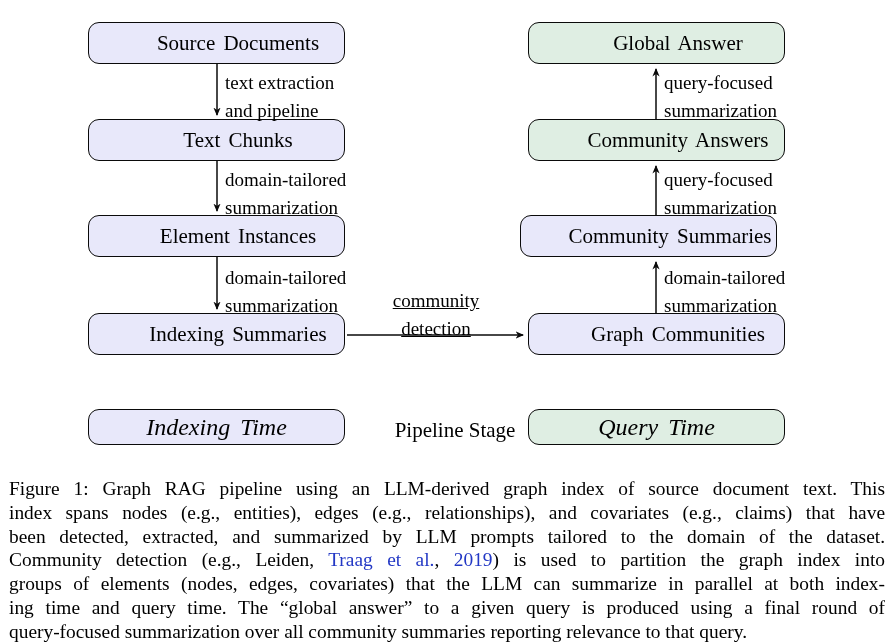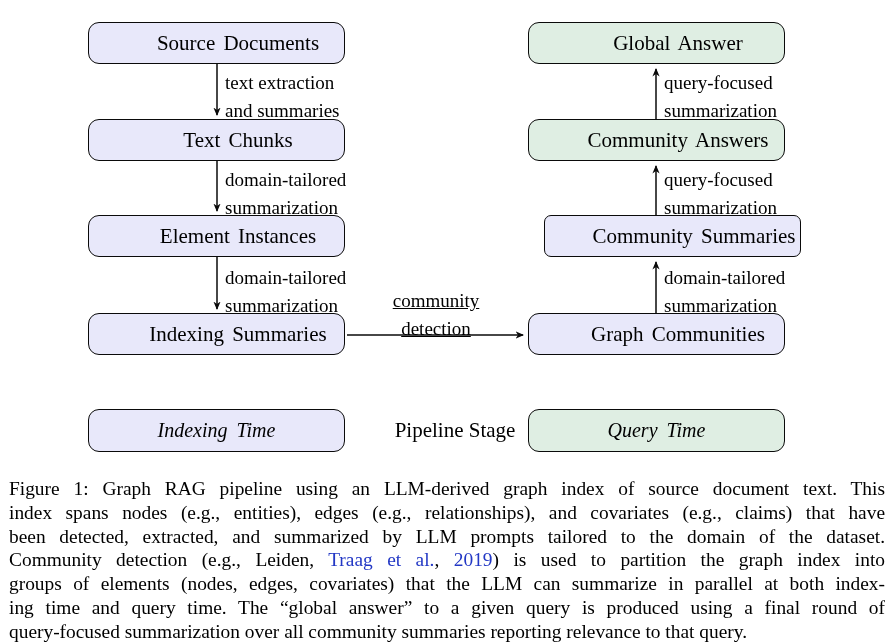--- a/index.html
+++ b/index.html
@@ -52,27 +52,27 @@
     position: absolute;
     left: 0; top: 0;
     width: 894px; height: 460px;
     pointer-events: none;
   }
 
   .legend-box {
     position: absolute;
     top: 409px;
     width: 257px;
-    height: 43px;
+    height: 36px;
     border: 1.7px solid #0a0a0a;
     border-radius: 11px;
     display: flex;
     align-items: center;
     justify-content: center;
-    font-size: 20px;
+    font-size: 24px;
     font-style: italic;
     box-sizing: border-box;
     word-spacing: 4px;
   }
   .legend-box.indexing { background: #e8e8fa; left: 88px; }
   .legend-box.query    { background: #dfeee3; left: 528px; }
   .legend-title {
     position: absolute;
     left: 455px;
     top: 430px;
@@ -121,27 +121,27 @@
       <line x1="656" y1="215" x2="656" y2="166" stroke="#0a0a0a" stroke-width="1.5" marker-end="url(#ah)"></line>
       <line x1="656" y1="119" x2="656" y2="69" stroke="#0a0a0a" stroke-width="1.5" marker-end="url(#ah)"></line>
     </svg>
 
     <div class="node indexing" style="left:88px; top:22px;">Source Documents</div>
     <div class="node indexing" style="left:88px; top:119px;">Text Chunks</div>
     <div class="node indexing" style="left:88px; top:215px;">Element Instances</div>
     <div class="node indexing" style="left:88px; top:313px;">Indexing Summaries</div>
 
     <div class="node indexing" style="left:528px; top:313px;">Graph Communities</div>
-    <div class="node indexing" style="left:544px; top:215px;border-radius:7px;">Community Summaries</div>
+    <div class="node indexing" style="left:520px; top:215px;">Community Summaries</div>
     <div class="node query" style="left:528px; top:119px;text-align:right;">Community Answers</div>
     <div class="node query" style="left:528px; top:22px;">Global Answer</div>
 
     <div class="edge-label" style="left:225px; top:66px;">
       <span>text extraction</span>
-        <span>and summaries</span>
+        <span>and pipeline</span>
     </div>
     <div class="edge-label" style="left:225px; top:163px;">
       <span>domain-tailored</span>
         <span>summarization</span>
     </div>
     <div class="edge-label" style="left:225px; top:261px;">
       <span>domain-tailored</span>
         <span>summarization</span>
     </div>
     <div class="edge-label centered" style="left:356px; top:284px; width:160px;">

